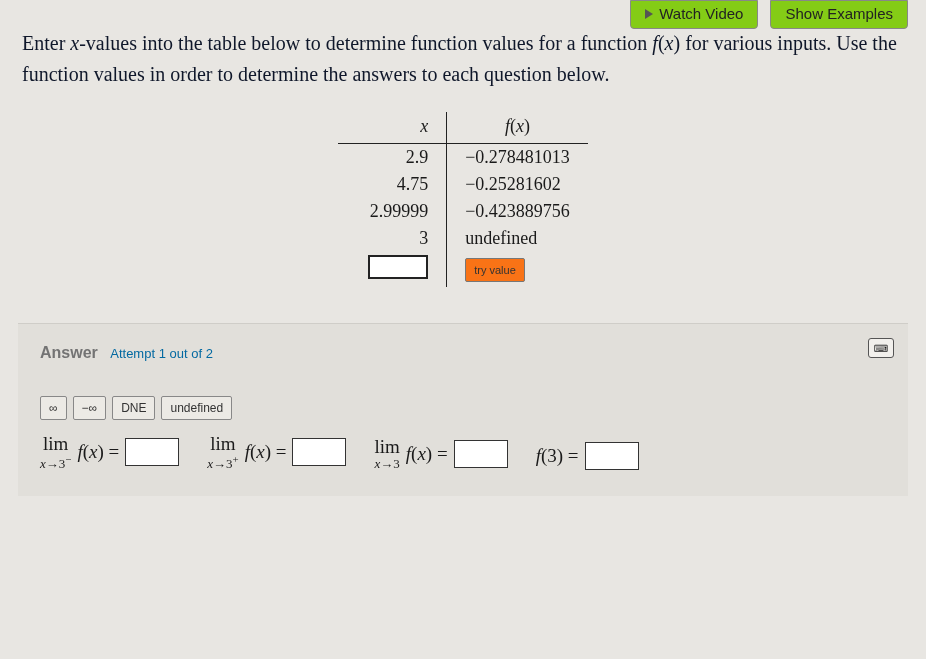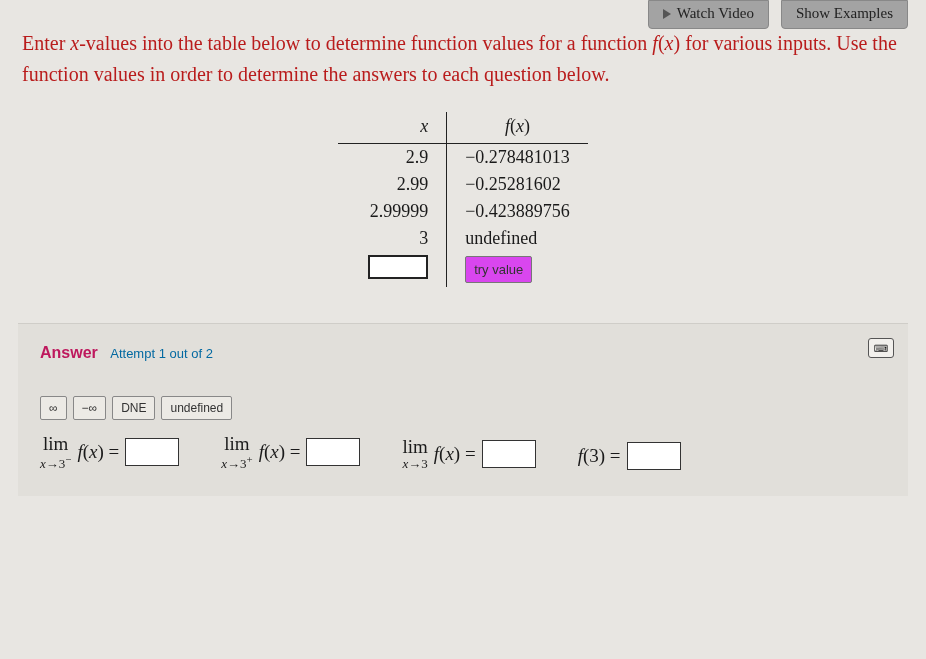--- a/index.html
+++ b/index.html
@@ -14,42 +14,42 @@
     }
     .top-buttons {
       position: absolute;
       top: 0;
       right: 18px;
       display: flex;
       gap: 12px;
     }
     .top-btn {
       border: 1px solid #888;
-      background: #a3a3a3;
+      background: #84cc16;
       padding: 4px 14px 6px 14px;
       border-radius: 0 0 4px 4px;
-      font-family: Liberation Serif, serif;
+      font-family: Liberation Sans, sans-serif;
       font-size: 15px;
       color: #222;
       display: flex;
       align-items: center;
       gap: 6px;
     }
     .play-icon {
       width: 0; height: 0;
       border-left: 8px solid #555;
       border-top: 5px solid transparent;
       border-bottom: 5px solid transparent;
       display: inline-block;
     }
     .instructions {
       margin: 28px 22px 0 22px;
       font-size: 20px;
       line-height: 1.55;
-      color: #b91c1c;
+      color: #0f172a;
     }
     .mi { font-style: italic; font-family: 'Times New Roman', serif; }
     .table-wrap {
       margin-top: 22px;
       display: flex;
       justify-content: center;
     }
     table.fn {
       border-collapse: collapse;
       font-size: 18px;
@@ -71,43 +71,43 @@
       text-align: left;
     }
     .x-input {
       width: 60px; height: 24px;
       border: 2px solid #222;
       background: #fff;
       display: inline-block;
     }
     .small-btn {
       border: 1px solid #777;
-      background: #d946ef;
+      background: #f97316;
       font-family: Arial, sans-serif;
-      font-size: 13px;
+      font-size: 11px;
       padding: 5px 8px;
       border-radius: 2px;
       color: #333;
     }
     .clear-row {
       text-align: center;
       margin-top: 10px;
     }
     .answer-panel {
       margin: 36px 18px 0 18px;
       background: #e1dfda;
       border-top: 1px solid #cfcdc8;
       padding: 20px 22px 26px 22px;
       position: relative;
     }
     .answer-header {
       font-family: Arial, sans-serif;
       font-size: 16px;
     }
-    .answer-header .ans { font-weight: bold; color: #be185d; }
+    .answer-header .ans { font-weight: bold; color: #737373; }
     .answer-header .att { color: #0369a1; font-size: 13px; margin-left: 8px; }
     .kb-icon {
       position: absolute;
       right: 14px; top: 14px;
       width: 26px; height: 20px;
       border: 1.5px solid #555;
       border-radius: 3px;
       background: #f2f0ec;
       display: flex; align-items:center; justify-content:center;
       font-size: 10px; font-family: Arial;
@@ -123,21 +123,21 @@
       font-size: 12px;
       font-family: Arial, sans-serif;
       padding: 4px 8px;
       border-radius: 2px;
       color: #333;
     }
     .limits-row {
       margin-top: 14px;
       display: flex;
       align-items: flex-end;
-      gap: 42px;
+      gap: 28px;
       font-size: 19px;
     }
     .lim-block {
       display: flex;
       align-items: center;
       gap: 6px;
     }
     .lim-stack {
       display: inline-flex;
       flex-direction: column;
@@ -179,21 +179,21 @@
           <th><span class="mi">x</span></th>
           <th><span class="mi">f</span>(<span class="mi">x</span>)</th>
         </tr>
       </thead>
       <tbody>
         <tr>
             <td>2.9</td>
             <td>−0.278481013</td>
           </tr>
         <tr>
-            <td>2.99</td>
+            <td>4.75</td>
             <td>−0.25281602</td>
           </tr>
         <tr>
             <td>2.99999</td>
             <td>−0.423889756</td>
           </tr>
         <tr>
             <td>3</td>
             <td>undefined</td>
           </tr>

